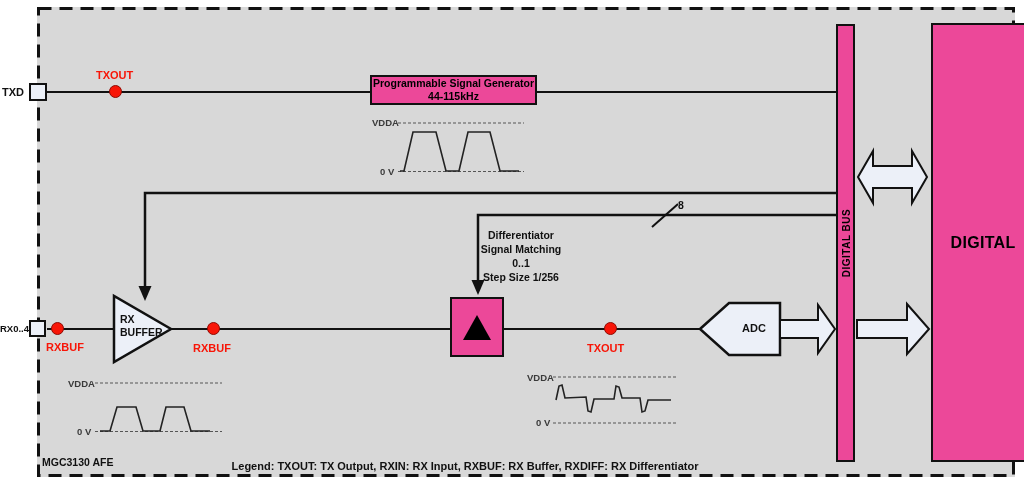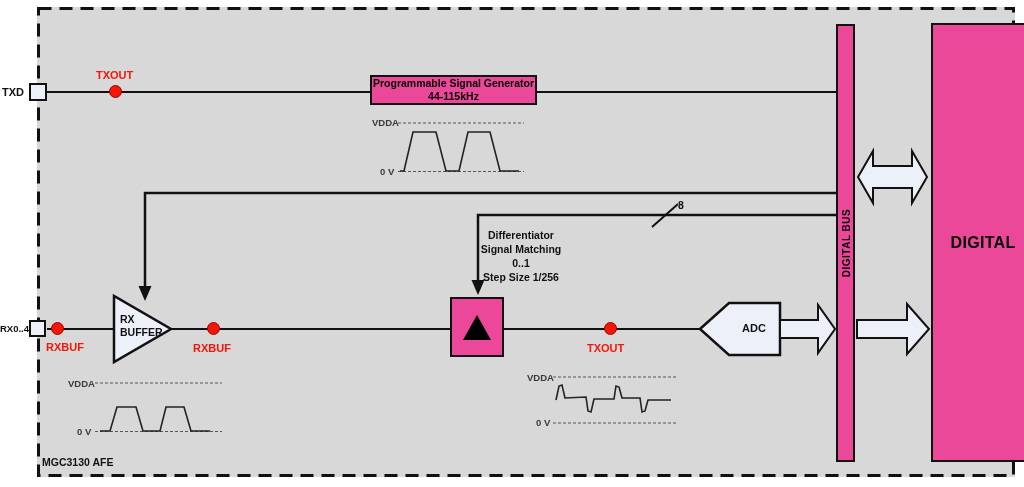--- a/index.html
+++ b/index.html
@@ -122,14 +122,15 @@
   <div class="abs lbl" style="left:678px;top:199px;font-size:10.5px;">8</div>
 
   <div class="abs wave-lbl" style="left:372px;top:117px;">VDDA</div>
   <div class="abs wave-lbl" style="left:380px;top:166px;">0 V</div>
   <div class="abs wave-lbl" style="left:68px;top:378px;">VDDA</div>
   <div class="abs wave-lbl" style="left:77px;top:426px;">0 V</div>
   <div class="abs wave-lbl" style="left:527px;top:372px;">VDDA</div>
   <div class="abs wave-lbl" style="left:536px;top:417px;">0 V</div>
 
   <div class="abs" id="title">MGC3130 AFE</div>
+  <div class="abs" id="legend">Legend: TXOUT: TX Output, RXIN: RX Input, RXBUF: RX Buffer, RXDIFF: RX Differentiator</div>
 
 </div>
 
 </body></html>

